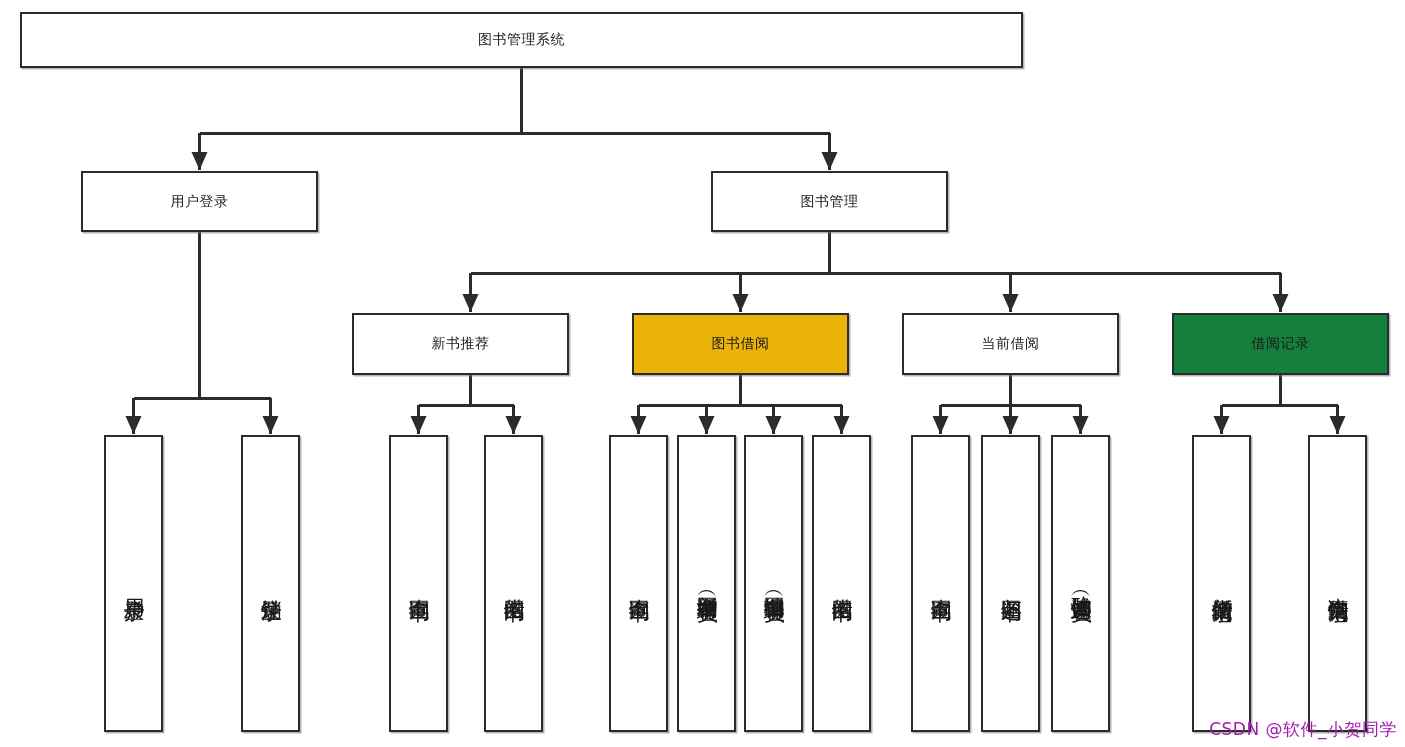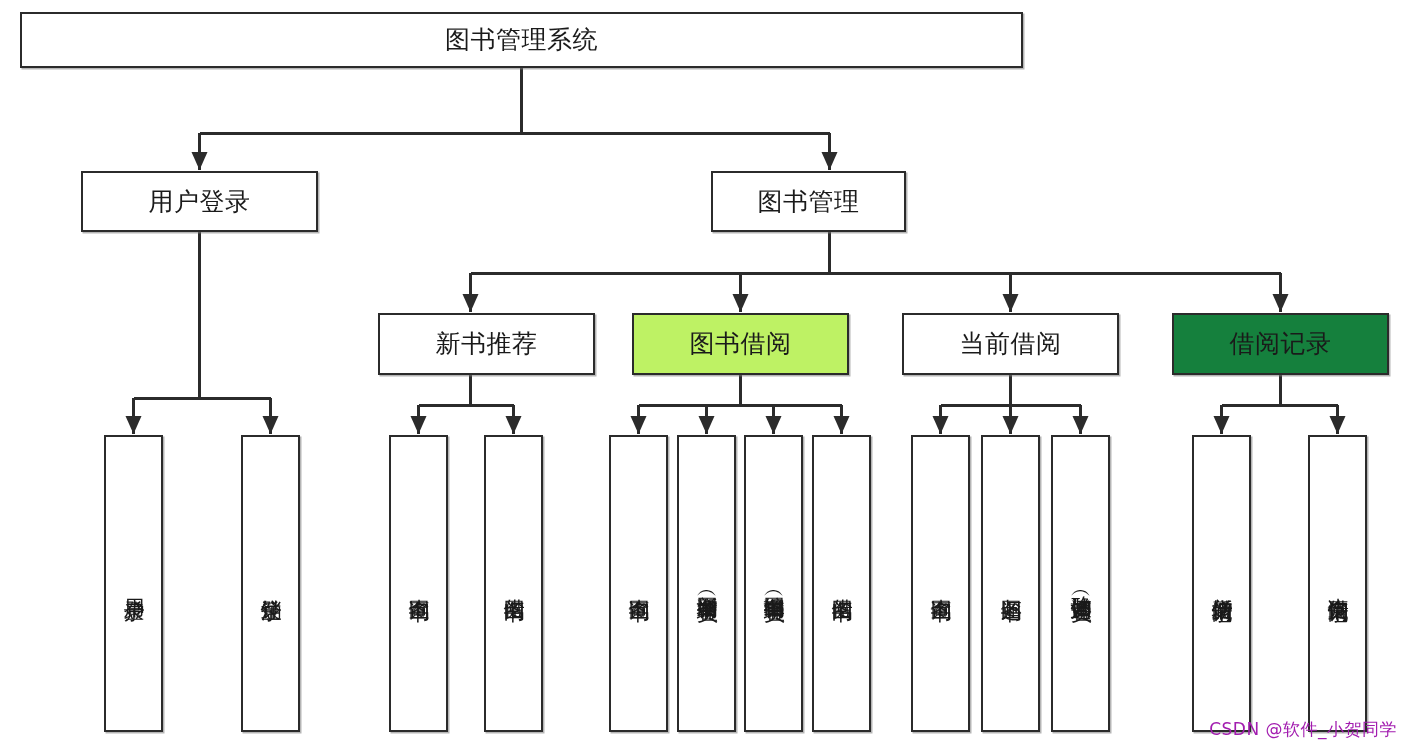--- a/index.html
+++ b/index.html
@@ -13,21 +13,21 @@
   svg#flow{position:absolute;left:0;top:0;width:1405px;height:747px;display:block;}
   .node-box{
     position:absolute;box-sizing:border-box;
     background:#ffffff;
     border:2px solid #0f766e;
     box-shadow:1.5px 1.5px 0 rgba(120,120,120,.55);
   }
   .node-label-h{
     position:absolute;left:0;top:0;width:100%;height:100%;
     display:flex;align-items:center;justify-content:center;
-    font-size:25px;line-height:1.1;letter-spacing:.5px;
+    font-size:14px;line-height:1.1;letter-spacing:.5px;
     white-space:nowrap;
   }
   .node-label-v{
     position:absolute;left:0;top:0;width:100%;height:100%;
     display:flex;align-items:center;justify-content:center;
     font-size:21px;line-height:1.32;letter-spacing:1px;
     writing-mode:vertical-rl;text-orientation:upright;
     padding:6px 0;box-sizing:border-box;
   }
   .node-box.root{border-width:2px;}
@@ -95,27 +95,27 @@
       <line x1="1337.5" y1="405" x2="1337.5" y2="434" stroke="#2b2b2b" stroke-width="3" shape-rendering="crispEdges"></line>
       <polygon points="1329.5,416 1345.5,416 1337.5,434" fill="#2b2b2b"></polygon>
     </svg>
   <div id="nodes-layer">
       <div class="node-box root" style="left: 20px; top: 12px; width: 1003px; height: 56px; border-color: rgb(43, 43, 43); background: rgb(255, 255, 255);">
         <div class="node-label-h">图书管理系统</div>
       </div>
       <div class="node-box" style="left: 81px; top: 171px; width: 237px; height: 61px; border-color: rgb(43, 43, 43); background: rgb(255, 255, 255);">
         <div class="node-label-h">用户登录</div>
       </div>
-      <div class="node-box" style="left: 711px; top: 171px; width: 195px; height: 61px; border-color: rgb(43, 43, 43); background: rgb(255, 255, 255);">
+      <div class="node-box" style="left: 711px; top: 171px; width: 237px; height: 61px; border-color: rgb(43, 43, 43); background: rgb(255, 255, 255);">
         <div class="node-label-h">图书管理</div>
       </div>
-      <div class="node-box" style="left: 378px; top: 313px; width: 217px; height: 62px; border-color: rgb(43, 43, 43); background: rgb(255, 255, 255);">
+      <div class="node-box" style="left: 352px; top: 313px; width: 217px; height: 62px; border-color: rgb(43, 43, 43); background: rgb(255, 255, 255);">
         <div class="node-label-h">新书推荐</div>
       </div>
-      <div class="node-box" style="left: 632px; top: 313px; width: 217px; height: 62px; border-color: rgb(43, 43, 43); background: #bef264;">
+      <div class="node-box" style="left: 632px; top: 313px; width: 217px; height: 62px; border-color: rgb(43, 43, 43); background: #eab308;">
         <div class="node-label-h">图书借阅</div>
       </div>
       <div class="node-box" style="left: 902px; top: 313px; width: 217px; height: 62px; border-color: rgb(43, 43, 43); background: rgb(255, 255, 255);">
         <div class="node-label-h">当前借阅</div>
       </div>
       <div class="node-box" style="left: 1172px; top: 313px; width: 217px; height: 62px; border-color: rgb(43, 43, 43); background: #15803d;">
         <div class="node-label-h">借阅记录</div>
       </div>
       <div class="node-box" style="left: 104px; top: 435px; width: 59px; height: 297px; border-color: rgb(43, 43, 43); background: rgb(255, 255, 255);">
         <div class="node-label-v">用户登录</div>

